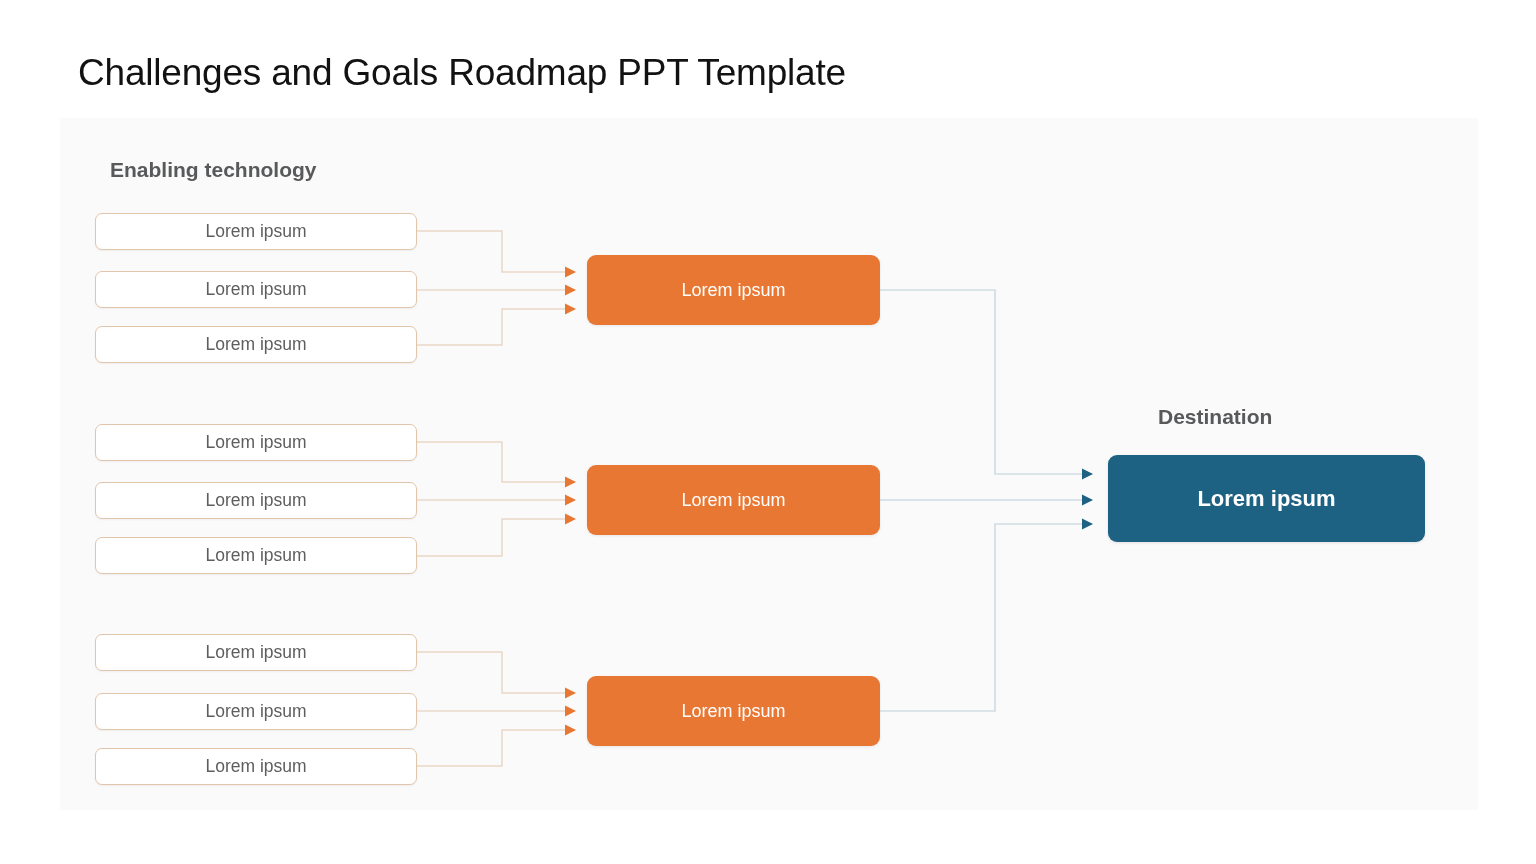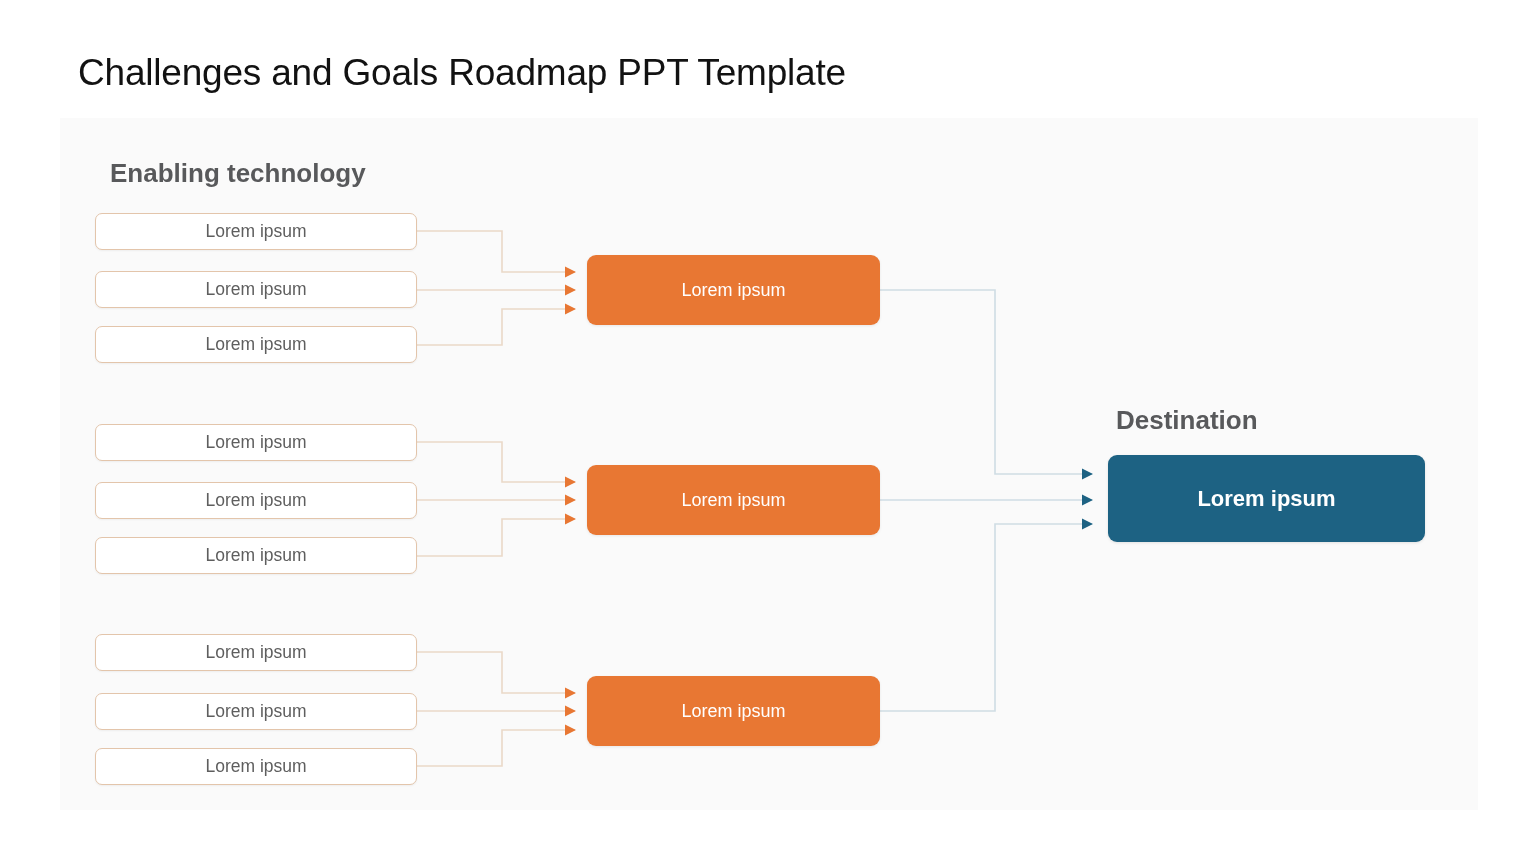--- a/index.html
+++ b/index.html
@@ -40,28 +40,28 @@
     left: 60px;
     top: 118px;
     width: 1418px;
     height: 692px;
     background: #fafafa;
   }
 
   
   .col-heading {
     position: absolute;
-    font-size: 26px;
+    font-size: 21px;
     font-weight: 700;
     color: #58595b;
     white-space: nowrap;
   }
   .heading-enabling   { left: 110px; top: 158px; }
   .heading-challenge  { left: 604px; top: 199px; }
-  .heading-destination{ left: 1116px; top: 405px; }
+  .heading-destination{ left: 1158px; top: 405px; }
 
   
   .lt-box {
     position: absolute;
     left: 95px;
     width: 322px;
     height: 37px;
     box-sizing: border-box;
     background: #ffffff;
     border: 1.3px solid #e3c5ab;

